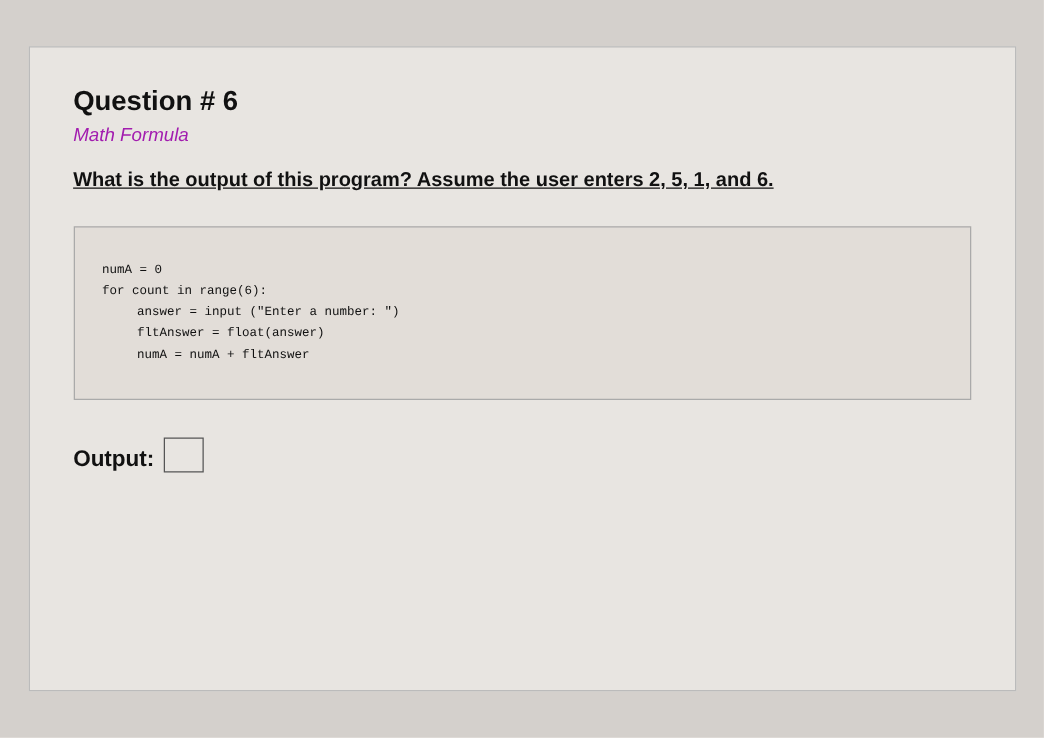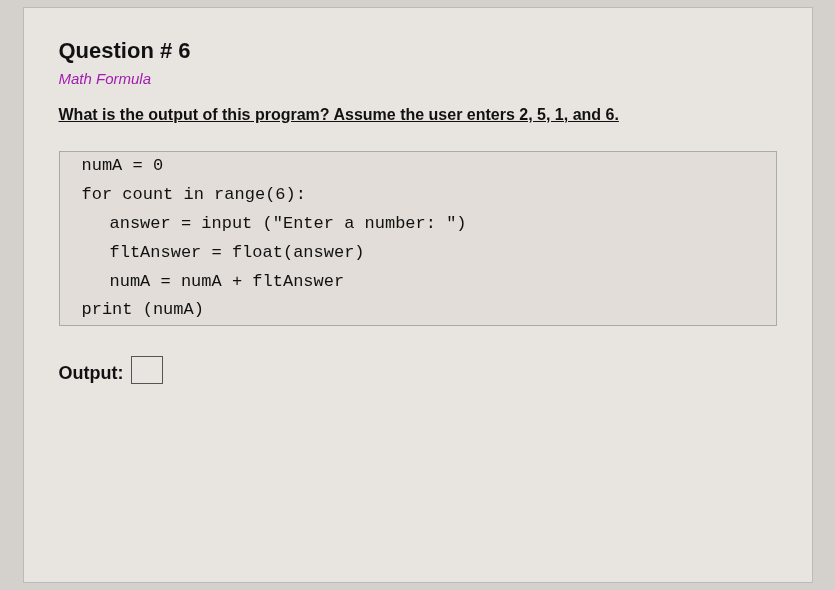--- a/index.html
+++ b/index.html
@@ -13,21 +13,21 @@
       height: 590px;
       background-color: #d4d0cc;
       font-family: Arial, sans-serif;
       display: flex;
       align-items: center;
       justify-content: center;
     }
 
     .page-container {
       width: 790px;
-      height: 576px;
+      height: 516px;
       background-color: #e8e5e1;
       border: 1px solid #bbb;
       padding: 30px 35px;
       position: relative;
     }
 
     .question-number {
       font-size: 22px;
       font-weight: bold;
       color: #111;
@@ -46,23 +46,23 @@
       font-weight: bold;
       color: #111;
       margin-bottom: 24px;
       line-height: 1.5;
       text-decoration: underline;
     }
 
     .code-block {
       background-color: #e2ddd8;
       border: 1px solid #aaa;
-      padding: 0 22px;
+      padding: 26px 22px;
       font-family: 'Courier New', Courier, monospace;
-      font-size: 17px;
+      font-size: 10px;
       color: #111;
       line-height: 1.7;
       margin-bottom: 30px;
       width: 100%;
     }
 
     .code-line {
       display: block;
     }
 
@@ -101,21 +101,20 @@
   <div class="category-label">Math Formula</div>
 
   <div class="question-text">What is the output of this program? Assume the user enters 2, 5, 1, and 6.</div>
 
   <div class="code-block">
     <span class="code-line">numA = 0</span>
     <span class="code-line">for count in range(6):</span>
     <span class="code-line code-indent">answer = input ("Enter a number: ")</span>
     <span class="code-line code-indent">fltAnswer = float(answer)</span>
     <span class="code-line code-indent">numA = numA + fltAnswer</span>
-    <span class="code-line">print (numA)</span>
   </div>
 
   <div class="output-section">
     <span class="output-label">Output:</span>
     <div class="output-box"></div>
   </div>
 
 </div>
 
 </body></html>

